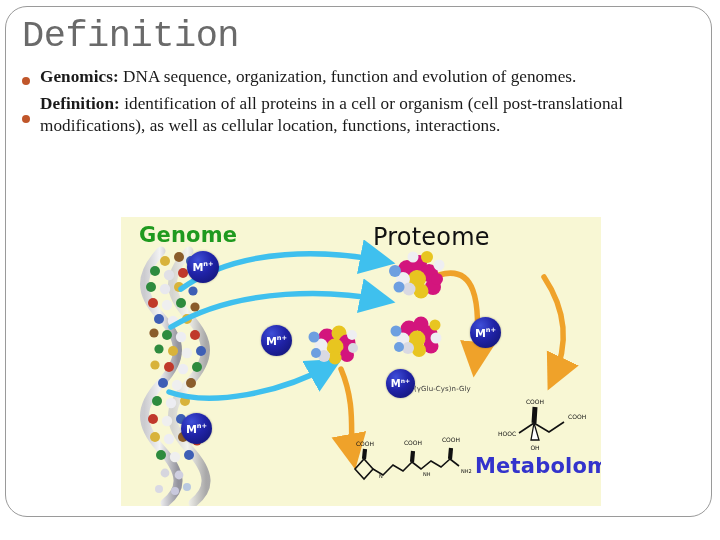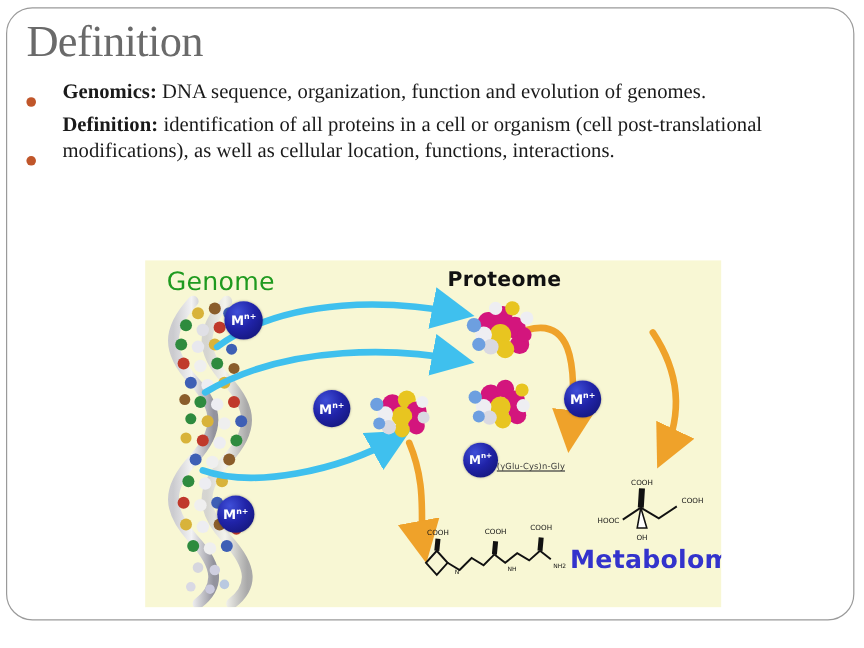--- a/index.html
+++ b/index.html
@@ -24,38 +24,37 @@
     height: 511px;
     border: 1px solid #9a9a9a;
     border-radius: 22px;
     box-sizing: border-box;
     pointer-events: none;
   }
   #title {
     position: absolute;
     left: 22px;
     top: 17px;
-    font-family: Liberation Serif, serif;
+    font-family: Liberation Mono, monospace;
     font-size: 37px;
     font-weight: 400;
     color: #6a6a6a;
     letter-spacing: -0.5px;
     line-height: 1.05;
   }
   #bullets {
     position: absolute;
     left: 22px;
     top: 66px;
     width: 666px;
   }
   .bullet-row {
     display: flex;
-    align-items: flex-end;
+    align-items: center;
     margin-bottom: 4px;
-    gap: 12px;
   }
   .bullet-dot {
     width: 8px;
     height: 8px;
     border-radius: 50%;
     background: #c0562a;
     flex: 0 0 8px;
     margin-top: 8px;
     margin-right: 10px;
   }
@@ -78,51 +77,50 @@
     width: 480px;
     height: 289px;
     background: #f8f7d4;
     overflow: hidden;
   }
   #diagram svg { display: block; }
   .lbl-genome {
     position: absolute;
     left: 18px; top: 6px;
     font-family: "DejaVu Sans", sans-serif;
-    font-weight: normal;
+    font-weight: bold;
     font-size: 21px;
     color: #1f9a1f;
     letter-spacing: 0.2px;
   }
   .lbl-proteome {
     position: absolute;
     left: 252px; top: 6px;
     font-family: "DejaVu Sans", sans-serif;
-    font-weight: bold;
-    font-size: 17px;
+    font-weight: normal;
+    font-size: 24px;
     color: #111111;
     letter-spacing: 0.2px;
   }
   .lbl-metabolome {
     position: absolute;
     left: 354px; top: 237px;
     font-family: "DejaVu Sans", sans-serif;
     font-weight: bold;
     font-size: 21px;
     color: #3333cc;
     letter-spacing: 0.2px;
   }
   .lbl-pc {
     position: absolute;
     left: 293px; top: 168px;
     font-family: "DejaVu Sans", sans-serif;
     font-size: 7px;
     color: #3b3b3b;
     letter-spacing: 0.1px;
-    text-decoration: underline;
   }
   .ion {
     position: absolute;
     border-radius: 50%;
     background: radial-gradient(circle at 34% 28%, #3f4fd8 0%, #2023a8 45%, #10126b 100%);
     color: #ffffff;
     font-family: "DejaVu Sans", sans-serif;
     font-weight: bold;
     display: flex;
     align-items: center;

